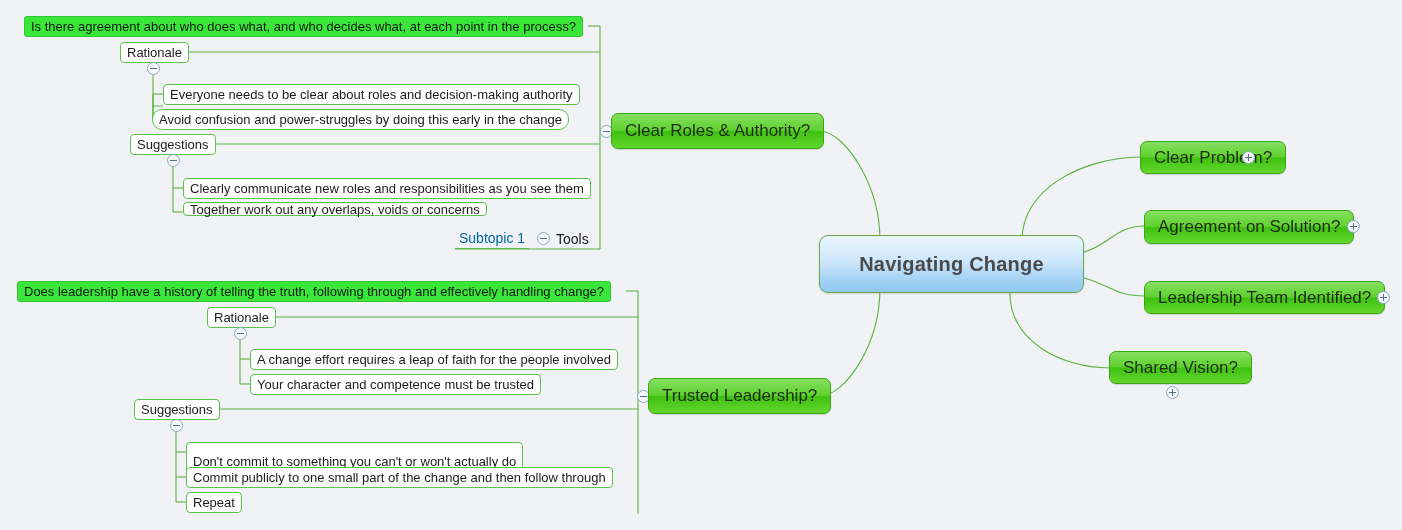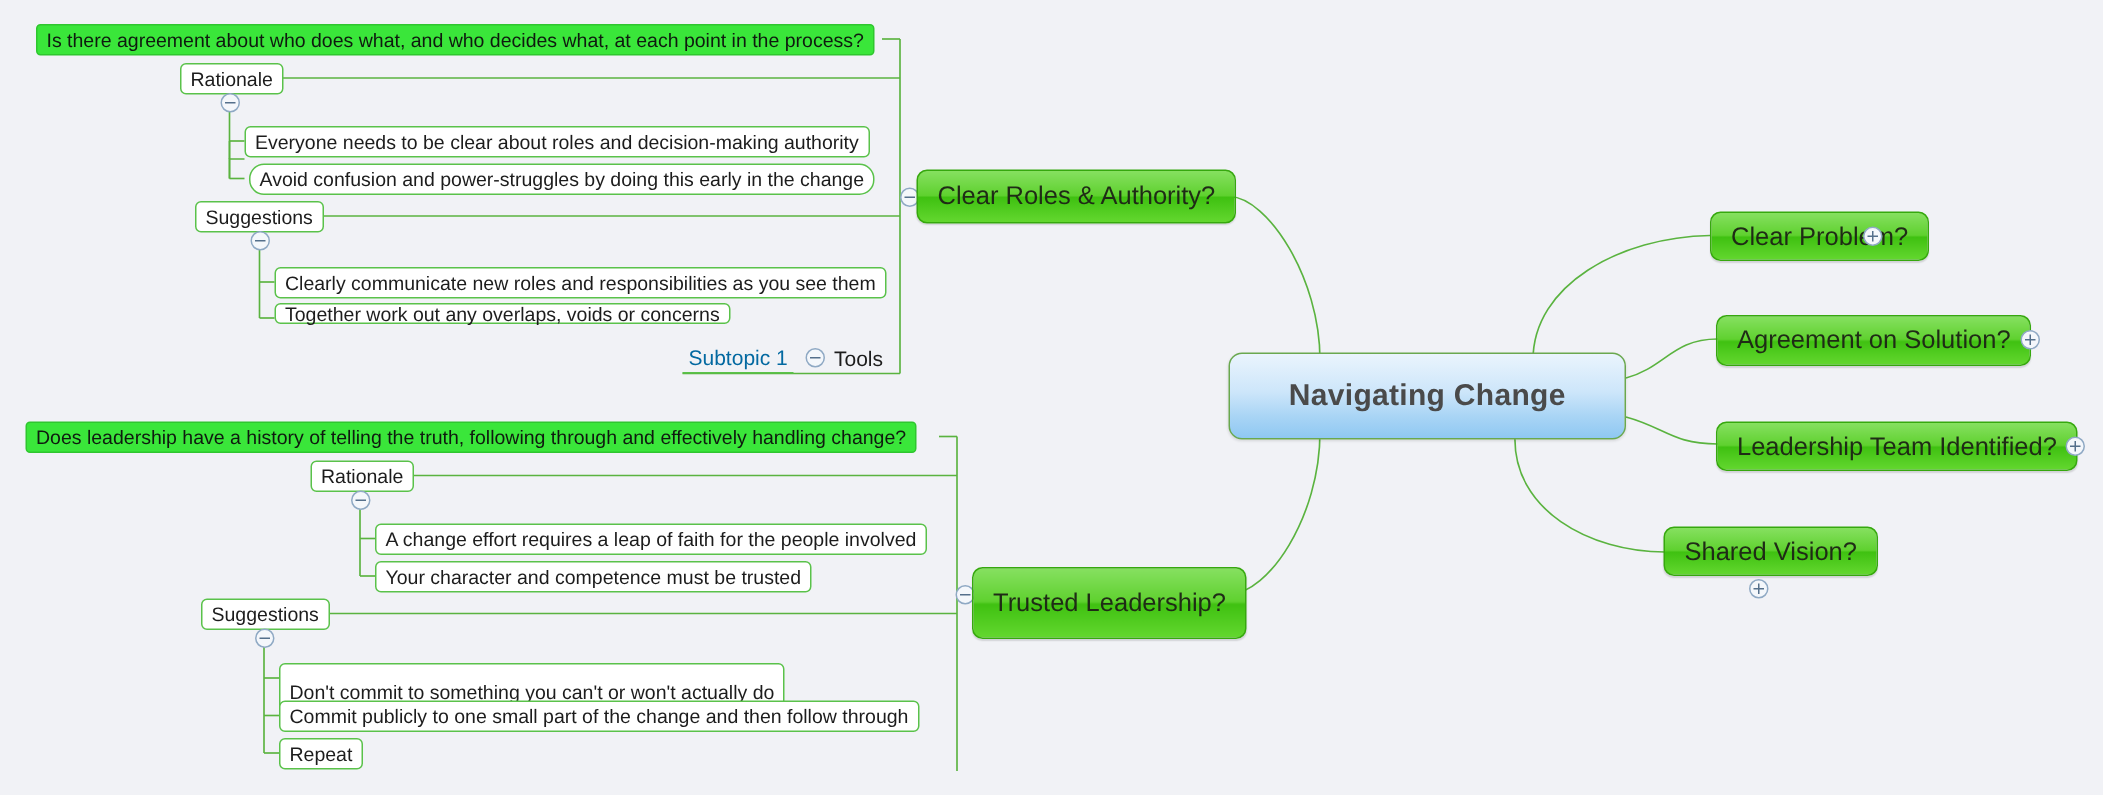--- a/index.html
+++ b/index.html
@@ -197,21 +197,21 @@
   </div>
 
   <div class="node box" style="left:120px; top:42px; height:21px;">
     <span>Rationale</span>
   </div>
   <div class="badge minus" style="left:147px; top:62px;"></div>
 
   <div class="node box" style="left:163px; top:84px; height:21px;">
     <span>Everyone needs to be clear about roles and decision-making authority</span>
   </div>
-  <div class="node box" style="left:166px; top:109px; height:21px;border-radius:10px;">
+  <div class="node box" style="left:152px; top:109px; height:21px;border-radius:10px;">
     <span>Avoid confusion and power-struggles by doing this early in the change</span>
   </div>
 
   <div class="node box" style="left:130px; top:134px; height:21px;">
     <span>Suggestions</span>
   </div>
   <div class="badge minus" style="left:167px; top:154px;"></div>
 
   <div class="node box" style="left:183px; top:178px; height:21px;">
     <span>Clearly communicate new roles and responsibilities as you see them</span>
@@ -258,21 +258,21 @@
     <span>Don't commit to something you can't or won't actually do</span>
   </div>
   <div class="node box" style="left:186px; top:467px; height:21px;">
     <span>Commit publicly to one small part of the change and then follow through</span>
   </div>
   <div class="node box" style="left:186px; top:492px; height:21px;">
     <span>Repeat</span>
   </div>
 
   <div class="badge minus" style="left:637px; top:390px;"></div>
-  <div class="node branch" style="left:648px; top:378px; height:48px;">
+  <div class="node branch" style="left:648px; top:378px; height:36px;">
     <span>Trusted Leadership?</span>
   </div>
 
   <div class="node branch" style="left:1140px; top:141px; height:33px;">
     <span>Clear Problem?</span>
   </div>
   <div class="badge plus" style="left:1242px; top:151px;"></div>
 
   <div class="node branch" style="left:1144px; top:210px; height:34px;">
     <span>Agreement on Solution?</span>

